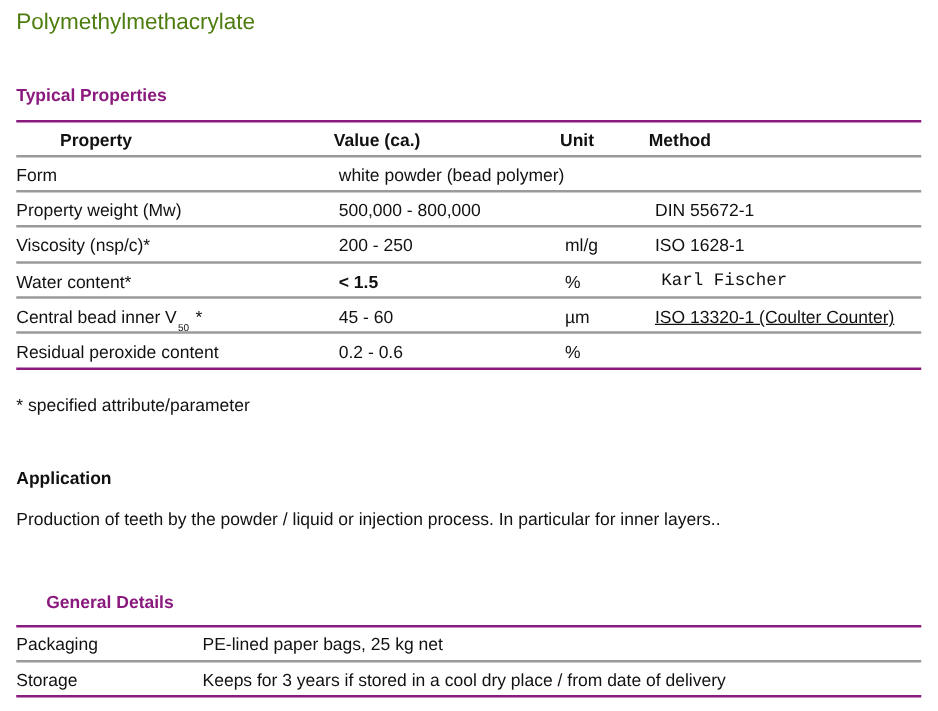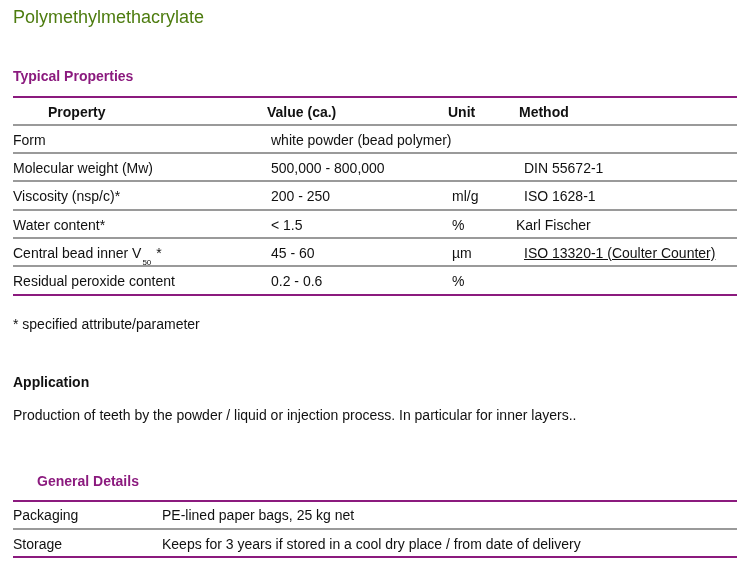--- a/index.html
+++ b/index.html
@@ -37,39 +37,39 @@
   </div>
   <div class="abs rule grey" style="top:124px;"></div>
 
   <div>
     <div class="abs cell" style="left:13px; top:132px;">Form</div>
     <div class="abs cell" style="left:271px; top:132px;">white powder (bead polymer)</div>
   </div>
   <div class="abs rule grey" style="top:152px;"></div>
 
   <div>
-    <div class="abs cell" style="left:13px; top:160px;">Molecular weight (Mw)</div>
+    <div class="abs cell" style="left:13px; top:160px;">Property weight (Mw)</div>
     <div class="abs cell" style="left:271px; top:160px;">500,000 - 800,000</div>
     <div class="abs cell" style="left:524px; top:160px;">DIN 55672-1</div>
   </div>
   <div class="abs rule grey" style="top:180px;"></div>
 
   <div>
     <div class="abs cell" style="left:13px; top:188px;">Viscosity (nsp/c)*</div>
     <div class="abs cell" style="left:271px; top:188px;">200 - 250</div>
     <div class="abs cell" style="left:452px; top:188px;">ml/g</div>
     <div class="abs cell" style="left:524px; top:188px;">ISO 1628-1</div>
   </div>
   <div class="abs rule grey" style="top:209px;"></div>
 
   <div>
     <div class="abs cell" style="left:13px; top:217px;">Water content*</div>
-    <div class="abs cell" style="left:271px; top:217px;">&lt; 1.5</div>
+    <div class="abs cell" style="left:271px; top:217px;font-weight:bold;">&lt; 1.5</div>
     <div class="abs cell" style="left:452px; top:217px;">%</div>
-    <div class="abs cell" style="left:516px; top:217px;">Karl Fischer</div>
+    <div class="abs cell" style="left:529px; top:217px;font-family:Liberation Mono, monospace;">Karl Fischer</div>
   </div>
   <div class="abs rule grey" style="top:237px;"></div>
 
   <div>
     <div class="abs cell" style="left:13px; top:245px;"><span>Central bead inner V</span><span class="sub">50</span><span>*</span></div>
     <div class="abs cell" style="left:271px; top:245px;">45 - 60</div>
     <div class="abs cell" style="left:452px; top:245px;">µm</div>
     <div class="abs cell" style="left:524px; top:245px;text-decoration:underline;">ISO 13320-1 (Coulter Counter)</div>
   </div>
   <div class="abs rule grey" style="top:265px;"></div>

